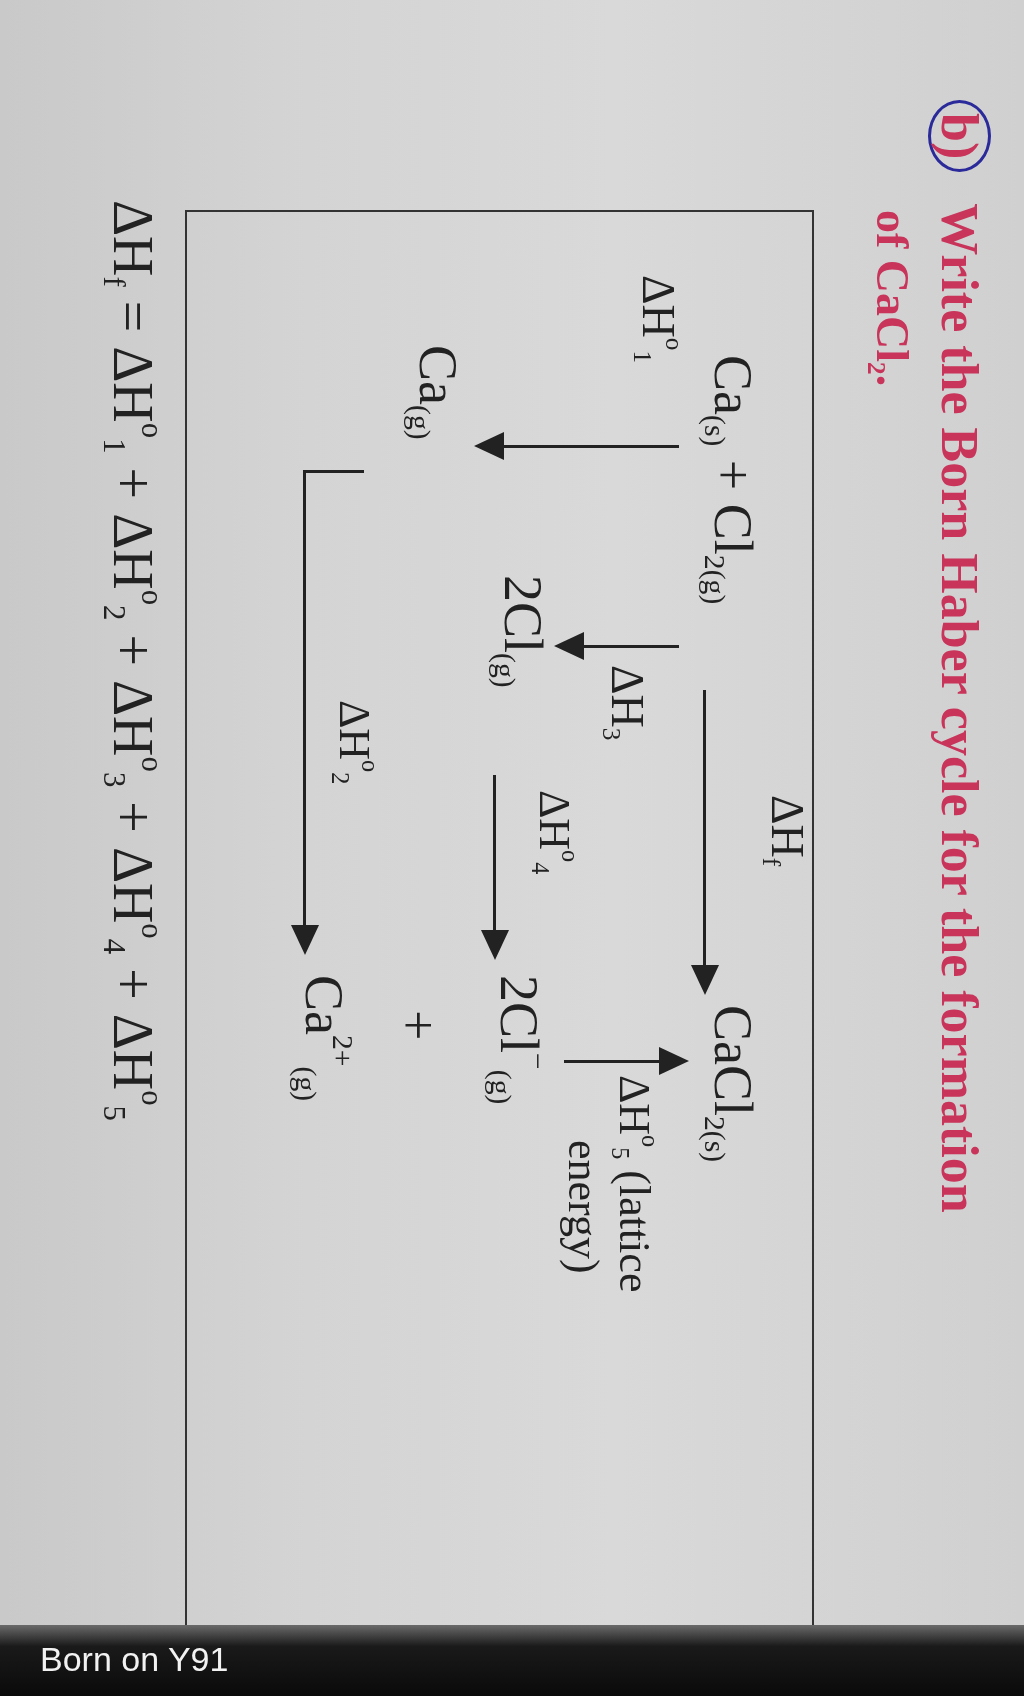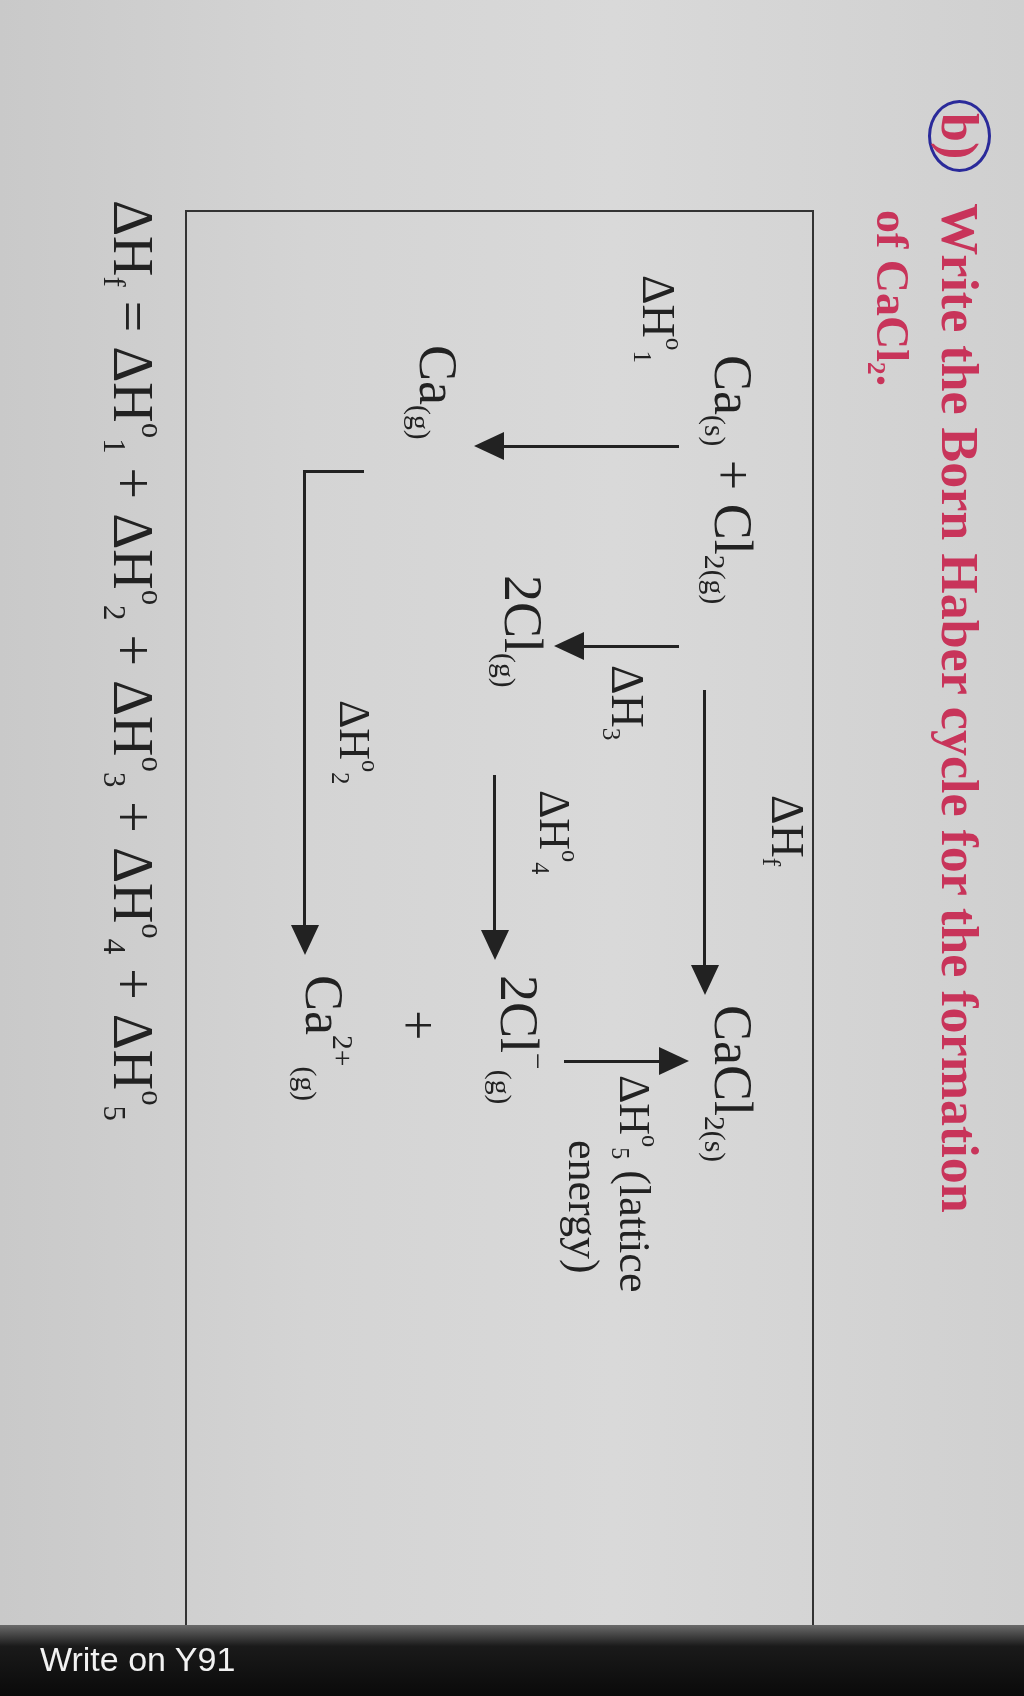--- a/index.html
+++ b/index.html
@@ -125,13 +125,13 @@
     <span>+</span>
     <span>ΔH</span><sup>o</sup><sub>3</sub>
     <span>+</span>
     <span>ΔH</span><sup>o</sup><sub>4</sub>
     <span>+</span>
     <span>ΔH</span><sup>o</sup><sub>5</sub>
   </div>
 </div>
 
 <div class="bottom-shadow"></div>
-<div class="watermark">Write on Y91</div>
+<div class="watermark">Born on Y91</div>
 
 </body></html>

